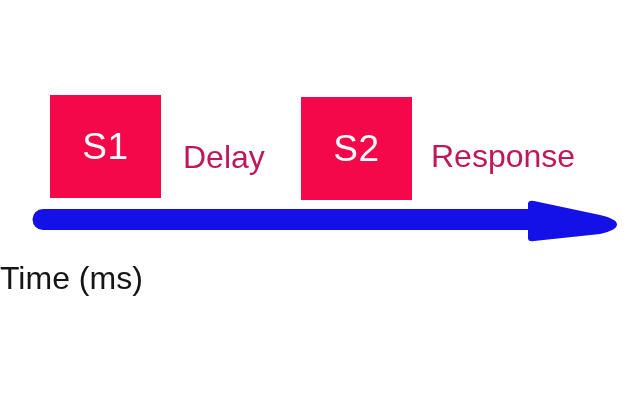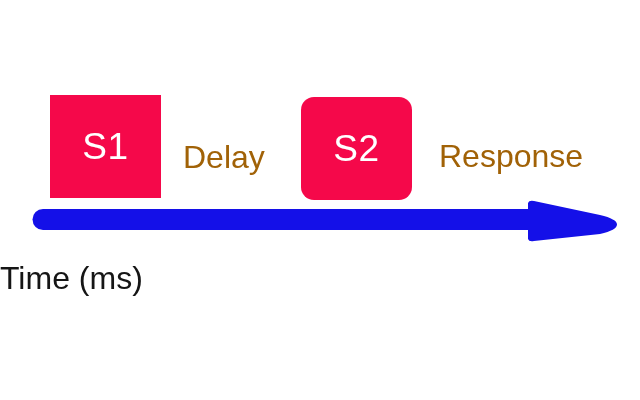--- a/index.html
+++ b/index.html
@@ -29,35 +29,35 @@
   .stim-label {
     color: #ffffff;
     font-family: "Liberation Sans", sans-serif;
     font-size: 37px;
     font-weight: 400;
     letter-spacing: 0.5px;
     line-height: 1;
     user-select: none;
   }
   #stim-s1 { left: 50px;  top: 95px;  width: 111px; height: 103px; }
-  #stim-s2 { left: 301px; top: 97px;  width: 111px; height: 103px; border-radius: 13px; }
+  #stim-s2 { left: 301px; top: 97px;  width: 111px; height: 103px; }
 
   
   .interval-label {
     position: absolute;
-    color: #a16207;
+    color: #be185d;
     font-family: "Liberation Sans", sans-serif;
     font-size: 32px;
     font-weight: 400;
     line-height: 1;
     white-space: nowrap;
     user-select: none;
   }
   #label-delay    { left: 183px; top: 141px; }
-  #label-response { left: 431px; top: 140px; margin-left: 8px; }
+  #label-response { left: 431px; top: 140px; }
 
   
   #timeline-axis {
     position: absolute;
     left: 0;
     top: 0;
     width: 640px;
     height: 400px;
     pointer-events: none;
   }

